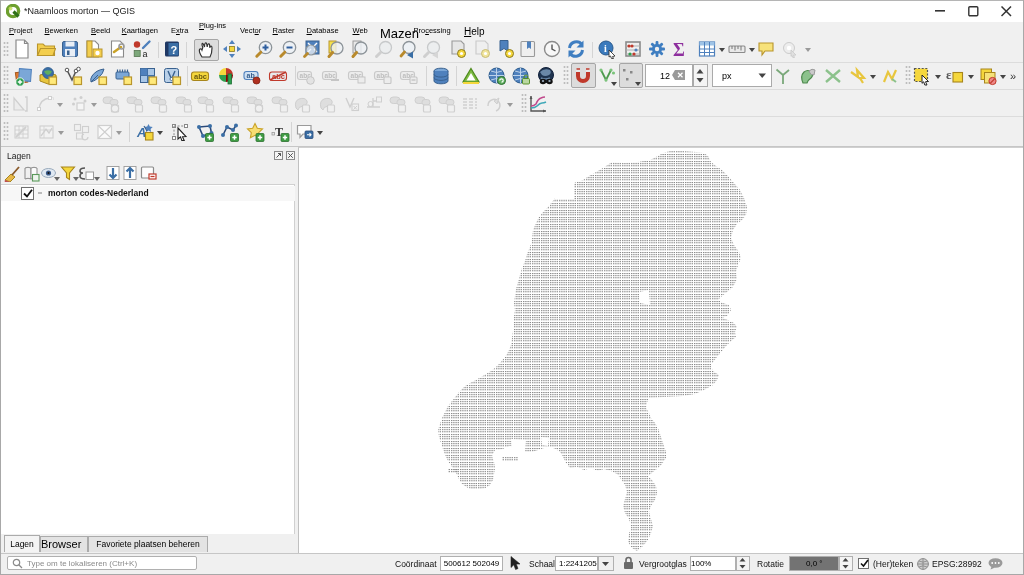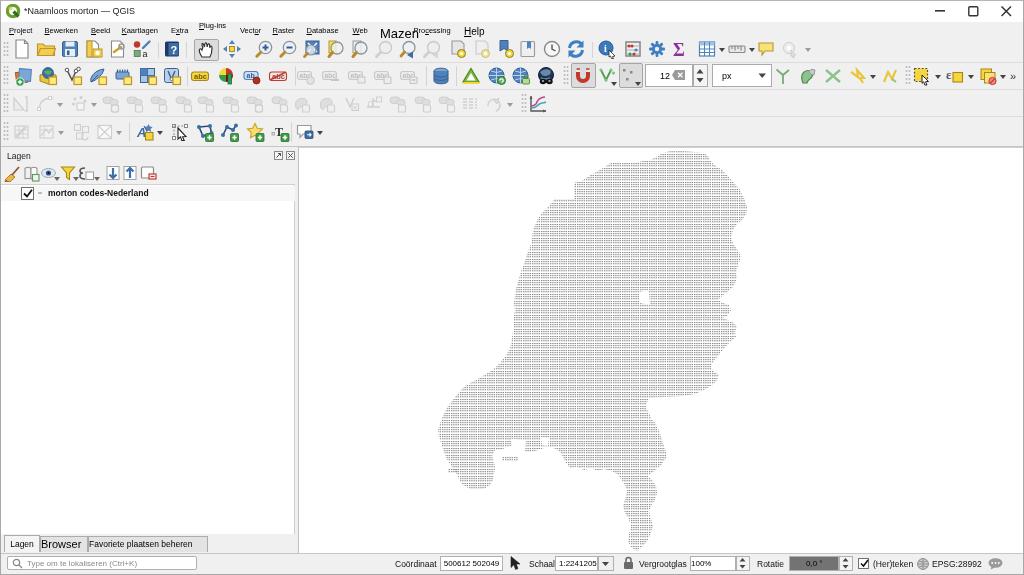--- a/index.html
+++ b/index.html
@@ -786,21 +786,21 @@
 <div class="abs" style="left:1px;top:184px;width:294px;height:350px;background:#ffffff;border-top:1px solid #d0d0d0;border-right:1px solid #d0d0d0"></div>
 <div class="abs" style="left:1px;top:186px;width:294px;height:15px;background:#f7f7f7"></div>
 <div class="abs" style="left:21px;top:187px;width:13px;height:13px;background:#fff;border:1px solid #707070"></div>
 <svg style="position:absolute;left:23px;top:189px" width="10" height="9" viewBox="0 0 10 9">
     <path d="M1 4.5 L4 7.5 L9 0.8" fill="none" stroke="#111" stroke-width="1.8"></path>
   </svg>
 <div class="abs" style="left:38px;top:192px;width:4px;height:2px;background:#bbb"></div>
 <div class="abs" style="left:48px;top:188px;font-size:8.5px;font-weight:bold;color:#111">morton codes-Nederland</div>
 <div class="abs" style="left:4px;top:535px;width:36px;height:17px;background:#f4f4f4;border:1px solid #ababab;border-bottom:none;font-size:8.5px;text-align:center;line-height:16px;z-index:3">Lagen</div>
 <div class="abs" style="left:40px;top:536px;width:48px;height:16px;background:#e3e3e3;border:1px solid #ababab;border-bottom:none;font-size:11px;text-align:left;line-height:15px">Browser</div>
-<div class="abs" style="left:88px;top:536px;width:120px;height:16px;background:#e3e3e3;border:1px solid #ababab;border-bottom:none;font-size:8.5px;text-align:left;line-height:15px">Favoriete plaatsen beheren</div>
+<div class="abs" style="left:88px;top:536px;width:120px;height:16px;background:#e3e3e3;border:1px solid #ababab;border-bottom:none;font-size:8.5px;text-align:center;line-height:15px">Favoriete plaatsen beheren</div>
 <div class="abs" style="left:0;top:553px;width:1024px;height:22px;background:#f0f0f0;border-top:1px solid #c6c6c6"></div>
 <div class="abs" style="left:7px;top:556px;width:190px;height:14px;background:#fff;border:1px solid #b0b0b0;border-radius:2px"></div>
 <svg style="position:absolute;left:12px;top:558px" width="11" height="11" viewBox="0 0 11 11">
     <circle cx="4.5" cy="4.5" r="3.2" fill="none" stroke="#8a8a8a" stroke-width="1.2"></circle>
     <path d="M7 7 L10 10" stroke="#8a8a8a" stroke-width="1.2"></path>
   </svg>
 <div class="abs" style="left:27px;top:559px;font-size:8px;color:#8a8a8a">Type om te lokaliseren (Ctrl+K)</div>
 <div class="abs" style="left:395px;top:559px;font-size:8.5px;color:#111">Coördinaat</div>
 <div class="abs" style="left:440px;top:556px;width:63px;height:15px;background:#fff;border:1px solid #b0b0b0;font-size:8px;text-align:center;line-height:13px">500612 502049</div>
 <svg style="position:absolute;left:509px;top:556px" width="13" height="15" viewBox="0 0 13 15">

